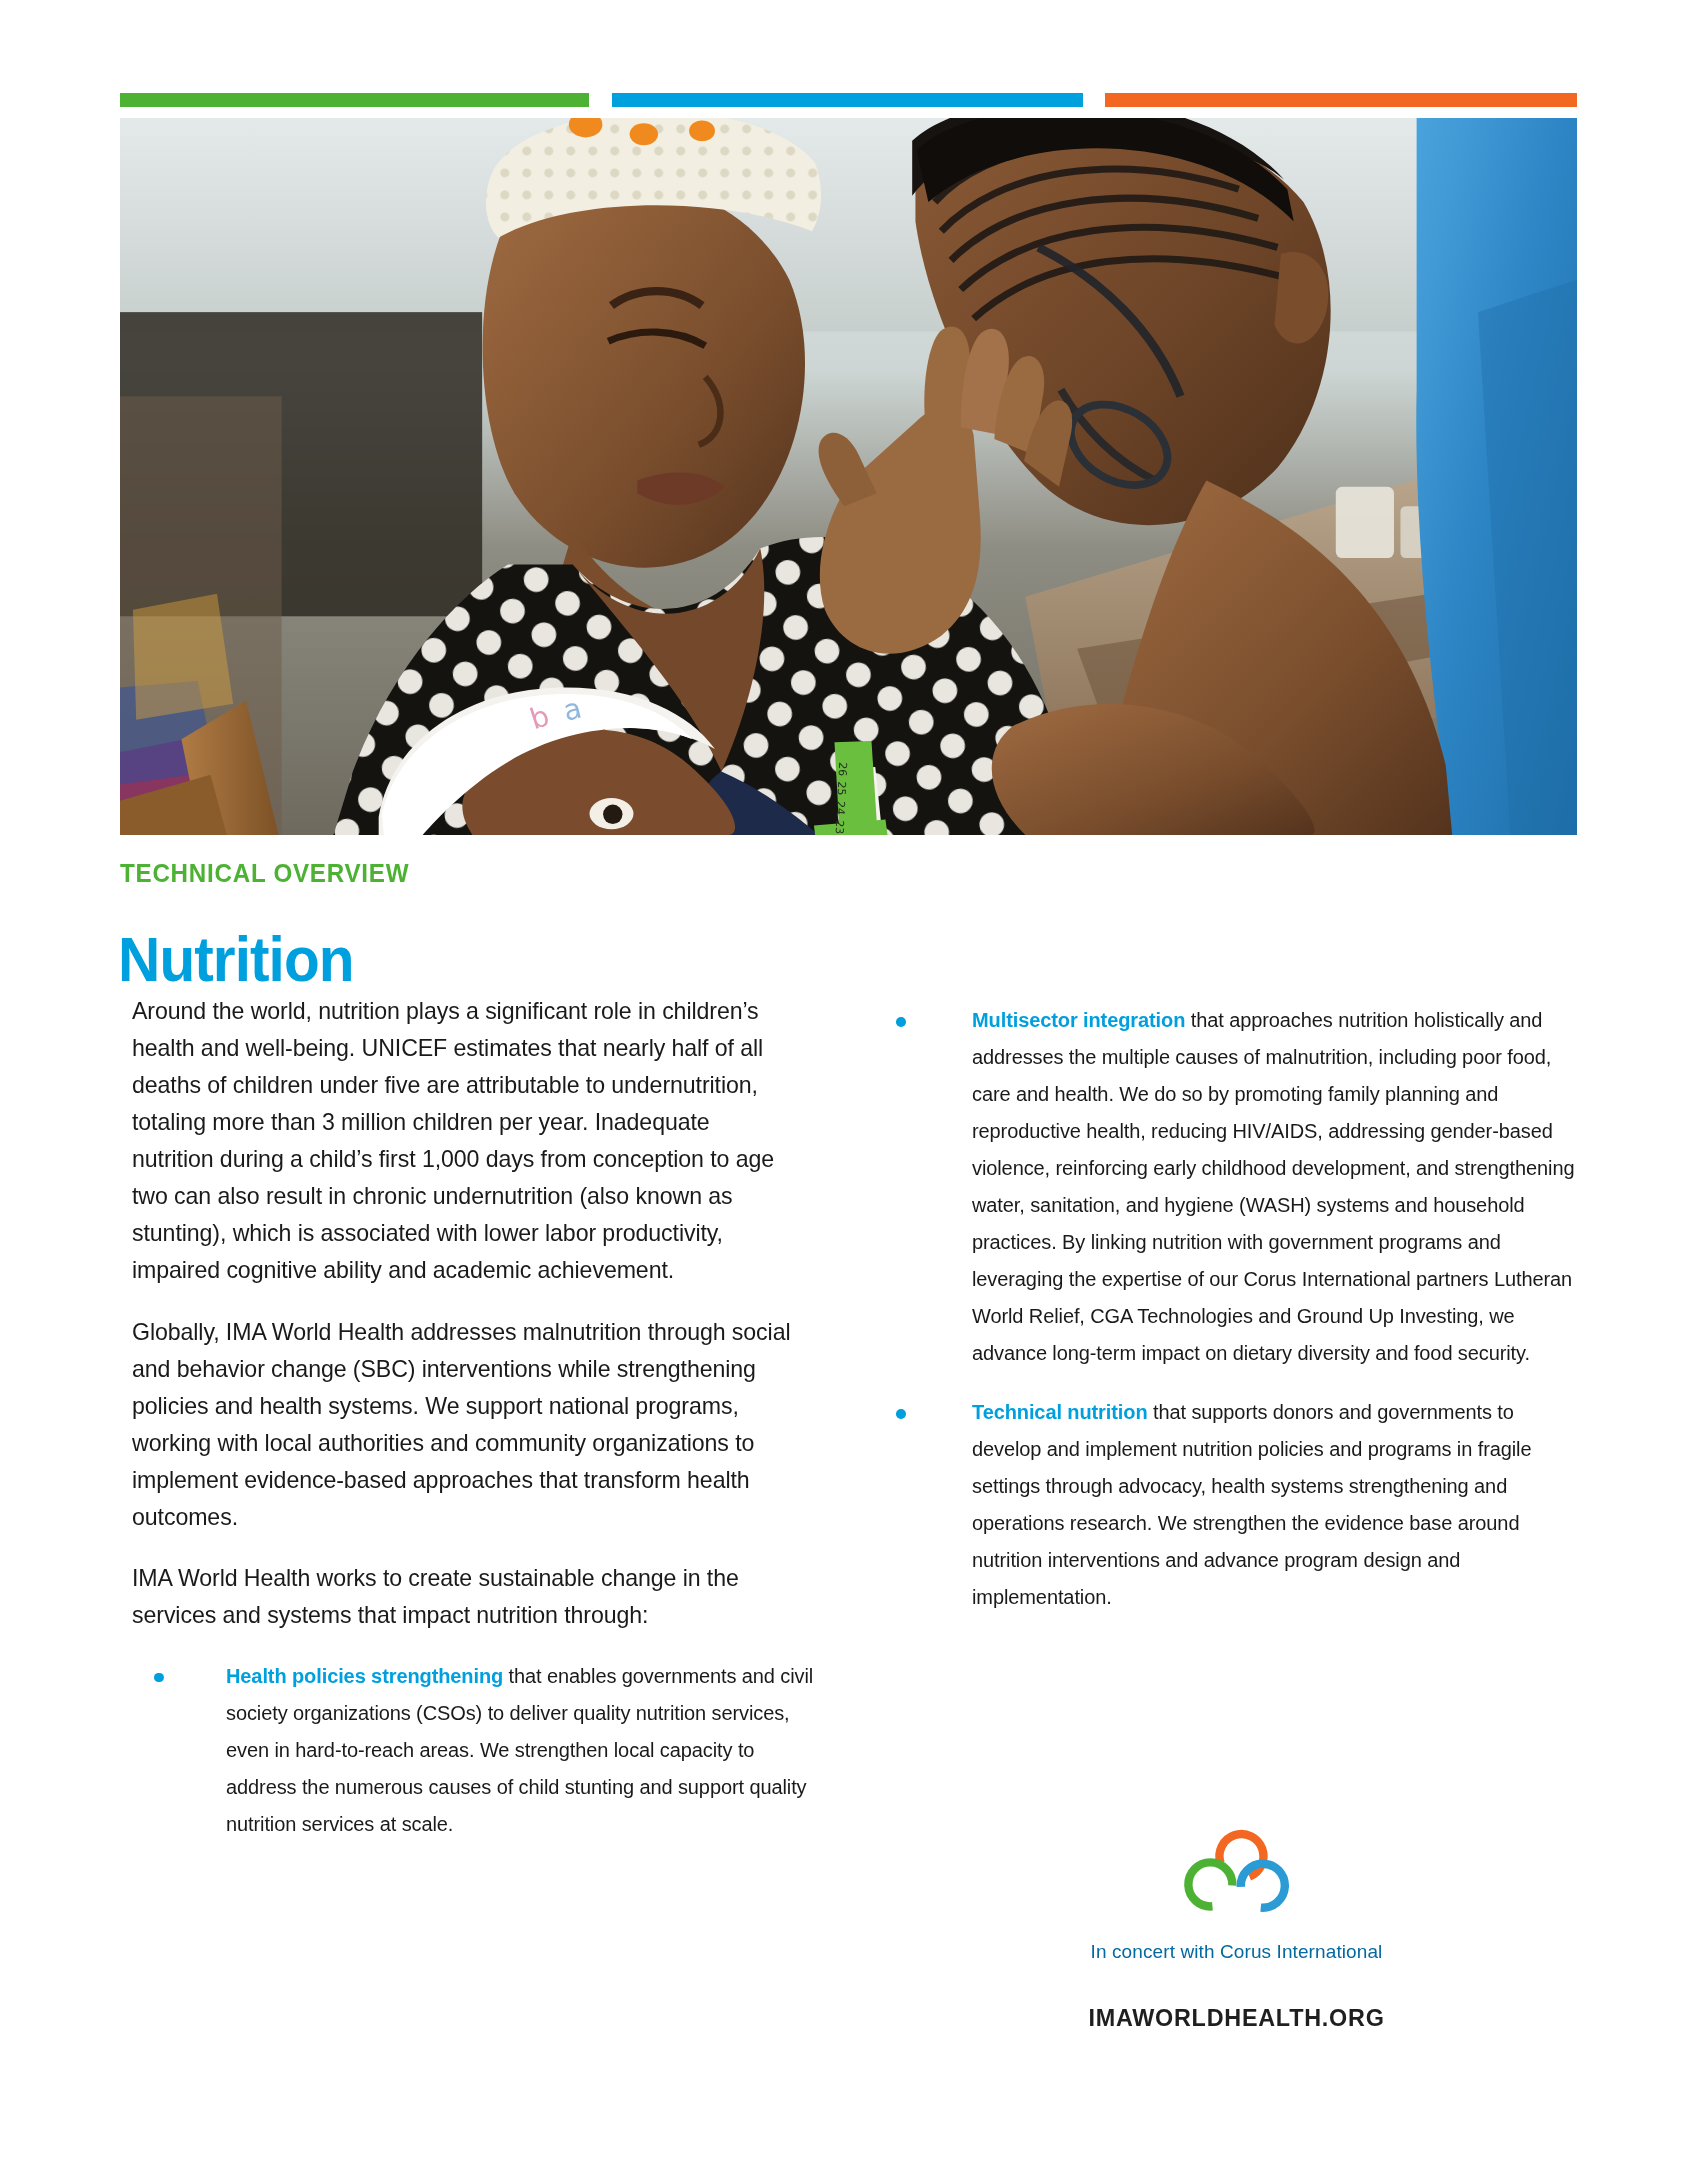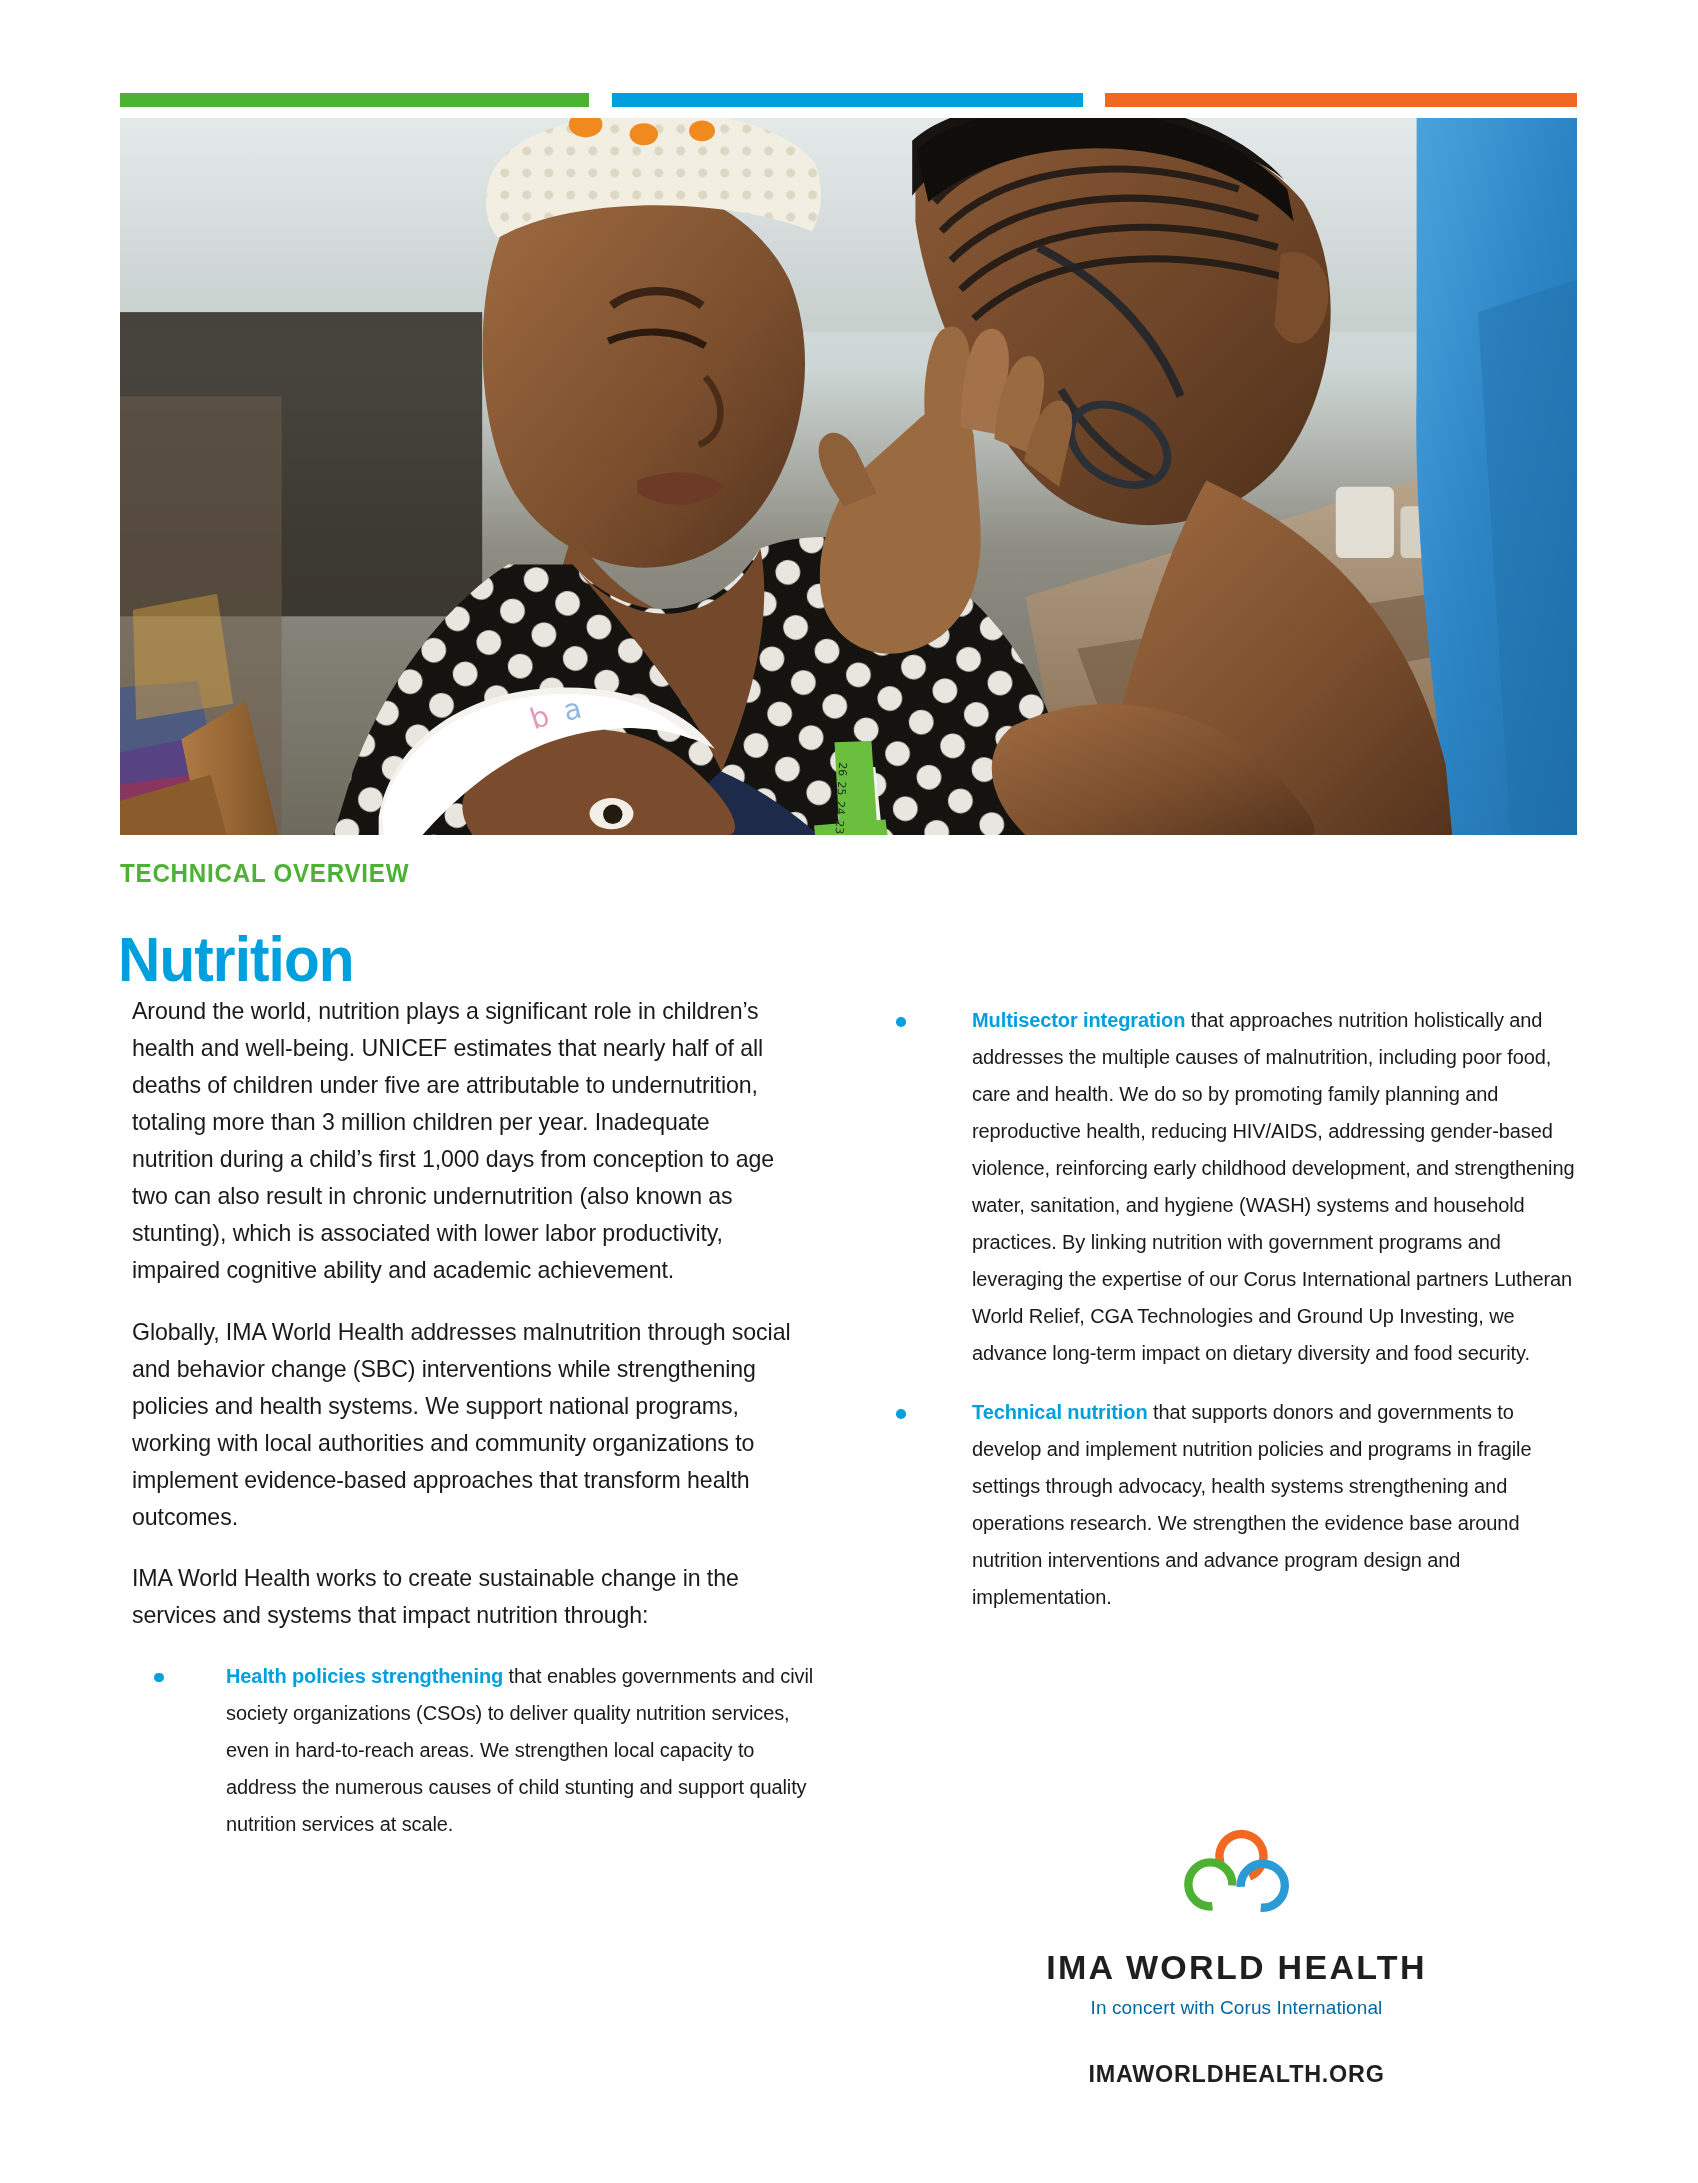--- a/index.html
+++ b/index.html
@@ -353,17 +353,16 @@
 </div>
 
 <div class="footer">
   <svg class="logo-mark" viewBox="0 0 190 165">
     <g fill="none" stroke-width="13" stroke-linecap="butt">
       <path d="M70 52 A34 34 0 1 1 106 86" stroke="#F26822" transform="rotate(-18 95 55)"></path>
       <path d="M86 92 A34 34 0 1 0 60 128" stroke="#4DB234" transform="rotate(8 66 112)"></path>
       <path d="M104 94 A34 34 0 1 1 130 130" stroke="#2B9BD6" transform="rotate(-8 124 112)"></path>
     </g>
   </svg>
-  <div class="logo-wordmark">IMA WORLD HEALTH</div>
   <div class="logo-tagline">In concert with Corus International</div>
   <div class="footer-url">IMAWORLDHEALTH.ORG</div>
 </div>
 
 
 </body></html>

